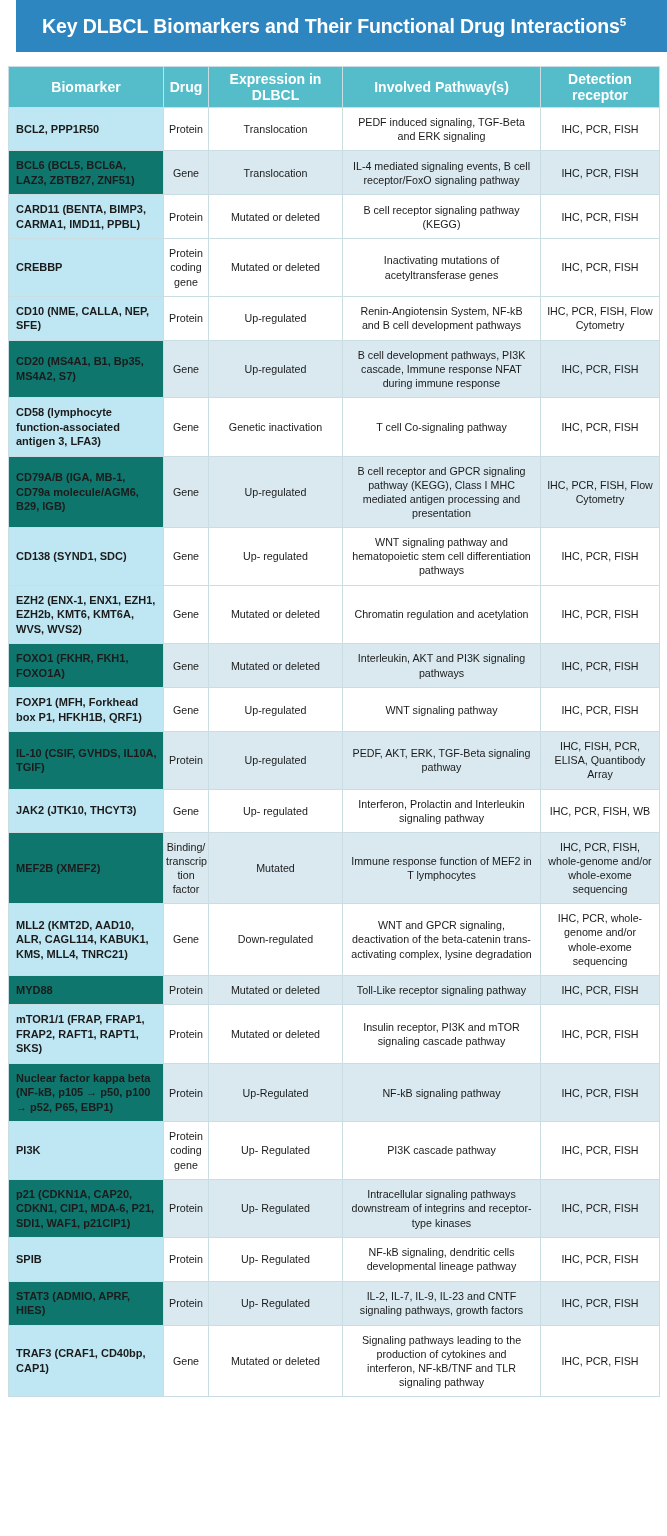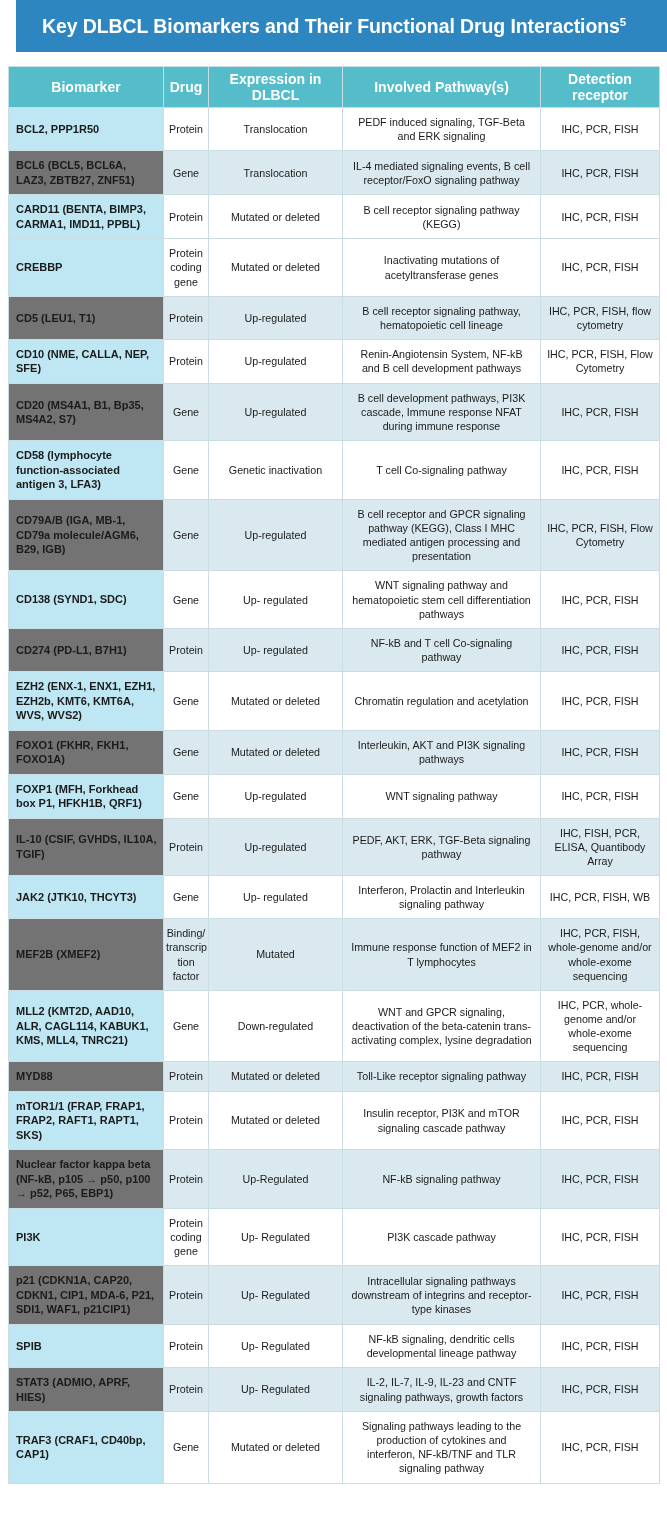--- a/index.html
+++ b/index.html
@@ -94,21 +94,21 @@
   td.cell-expr,
   td.cell-path,
   td.cell-detect {
     text-align: center;
   }
   td.cell-class { padding-left: 2px; padding-right: 2px; }
   td.cell-path  { padding-left: 8px; padding-right: 8px; }
 
   
   tr.band-a td.cell-biomarker { background: #bfe7f3; }
-  tr.band-b td.cell-biomarker { background: #737373; }
+  tr.band-b td.cell-biomarker { background: #0f766e; }
 
   
   tr.band-a td.cell-class,
   tr.band-a td.cell-expr,
   tr.band-a td.cell-path,
   tr.band-a td.cell-detect { background: #ffffff; }
 
   tr.band-b td.cell-class,
   tr.band-b td.cell-expr,
   tr.band-b td.cell-path,
@@ -163,27 +163,20 @@
           <td class="cell-path">B cell receptor signaling pathway (KEGG)</td>
           <td class="cell-detect">IHC, PCR, FISH</td>
         </tr>
         <tr class="band-a">
           <td class="cell-biomarker">CREBBP</td>
           <td class="cell-class">Protein coding gene</td>
           <td class="cell-expr">Mutated or deleted</td>
           <td class="cell-path">Inactivating mutations of acetyltransferase genes</td>
           <td class="cell-detect">IHC, PCR, FISH</td>
         </tr>
-        <tr class="band-b">
-          <td class="cell-biomarker">CD5 (LEU1, T1)</td>
-          <td class="cell-class">Protein</td>
-          <td class="cell-expr">Up-regulated</td>
-          <td class="cell-path">B cell receptor signaling pathway, hematopoietic cell lineage</td>
-          <td class="cell-detect">IHC, PCR, FISH, flow cytometry</td>
-        </tr>
         <tr class="band-a">
           <td class="cell-biomarker">CD10 (NME, CALLA, NEP, SFE)</td>
           <td class="cell-class">Protein</td>
           <td class="cell-expr">Up-regulated</td>
           <td class="cell-path">Renin-Angiotensin System, NF-kB and B cell development pathways</td>
           <td class="cell-detect">IHC, PCR, FISH, Flow Cytometry</td>
         </tr>
         <tr class="band-b">
           <td class="cell-biomarker">CD20 (MS4A1, B1, Bp35, MS4A2, S7)</td>
           <td class="cell-class">Gene</td>
@@ -203,27 +196,20 @@
           <td class="cell-class">Gene</td>
           <td class="cell-expr">Up-regulated</td>
           <td class="cell-path">B cell receptor and GPCR signaling pathway (KEGG), Class I MHC mediated antigen processing and presentation</td>
           <td class="cell-detect">IHC, PCR, FISH, Flow Cytometry</td>
         </tr>
         <tr class="band-a">
           <td class="cell-biomarker">CD138 (SYND1, SDC)</td>
           <td class="cell-class">Gene</td>
           <td class="cell-expr">Up- regulated</td>
           <td class="cell-path">WNT signaling pathway and hematopoietic stem cell differentiation pathways</td>
-          <td class="cell-detect">IHC, PCR, FISH</td>
-        </tr>
-        <tr class="band-b">
-          <td class="cell-biomarker">CD274 (PD-L1, B7H1)</td>
-          <td class="cell-class">Protein</td>
-          <td class="cell-expr">Up- regulated</td>
-          <td class="cell-path">NF-kB and T cell Co-signaling pathway</td>
           <td class="cell-detect">IHC, PCR, FISH</td>
         </tr>
         <tr class="band-a">
           <td class="cell-biomarker">EZH2 (ENX-1, ENX1, EZH1, EZH2b, KMT6, KMT6A, WVS, WVS2)</td>
           <td class="cell-class">Gene</td>
           <td class="cell-expr">Mutated or deleted</td>
           <td class="cell-path">Chromatin regulation and acetylation</td>
           <td class="cell-detect">IHC, PCR, FISH</td>
         </tr>
         <tr class="band-b">

